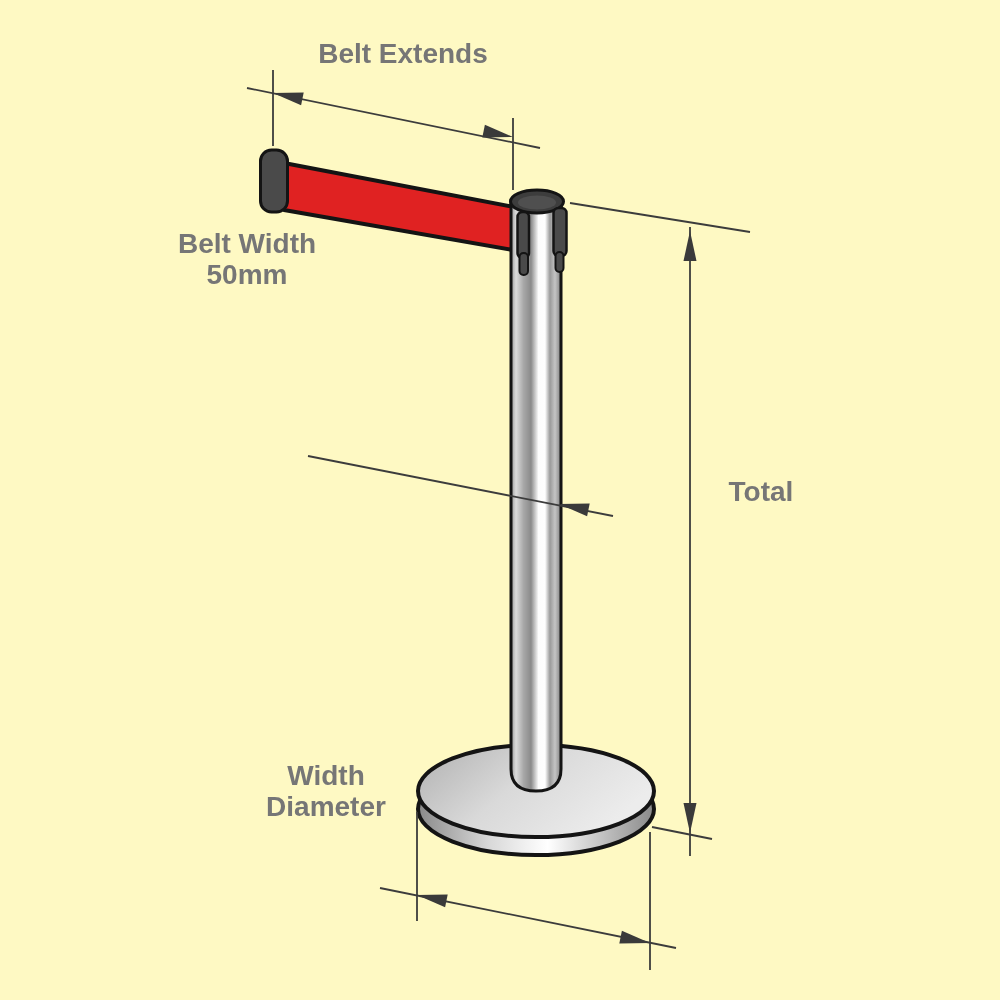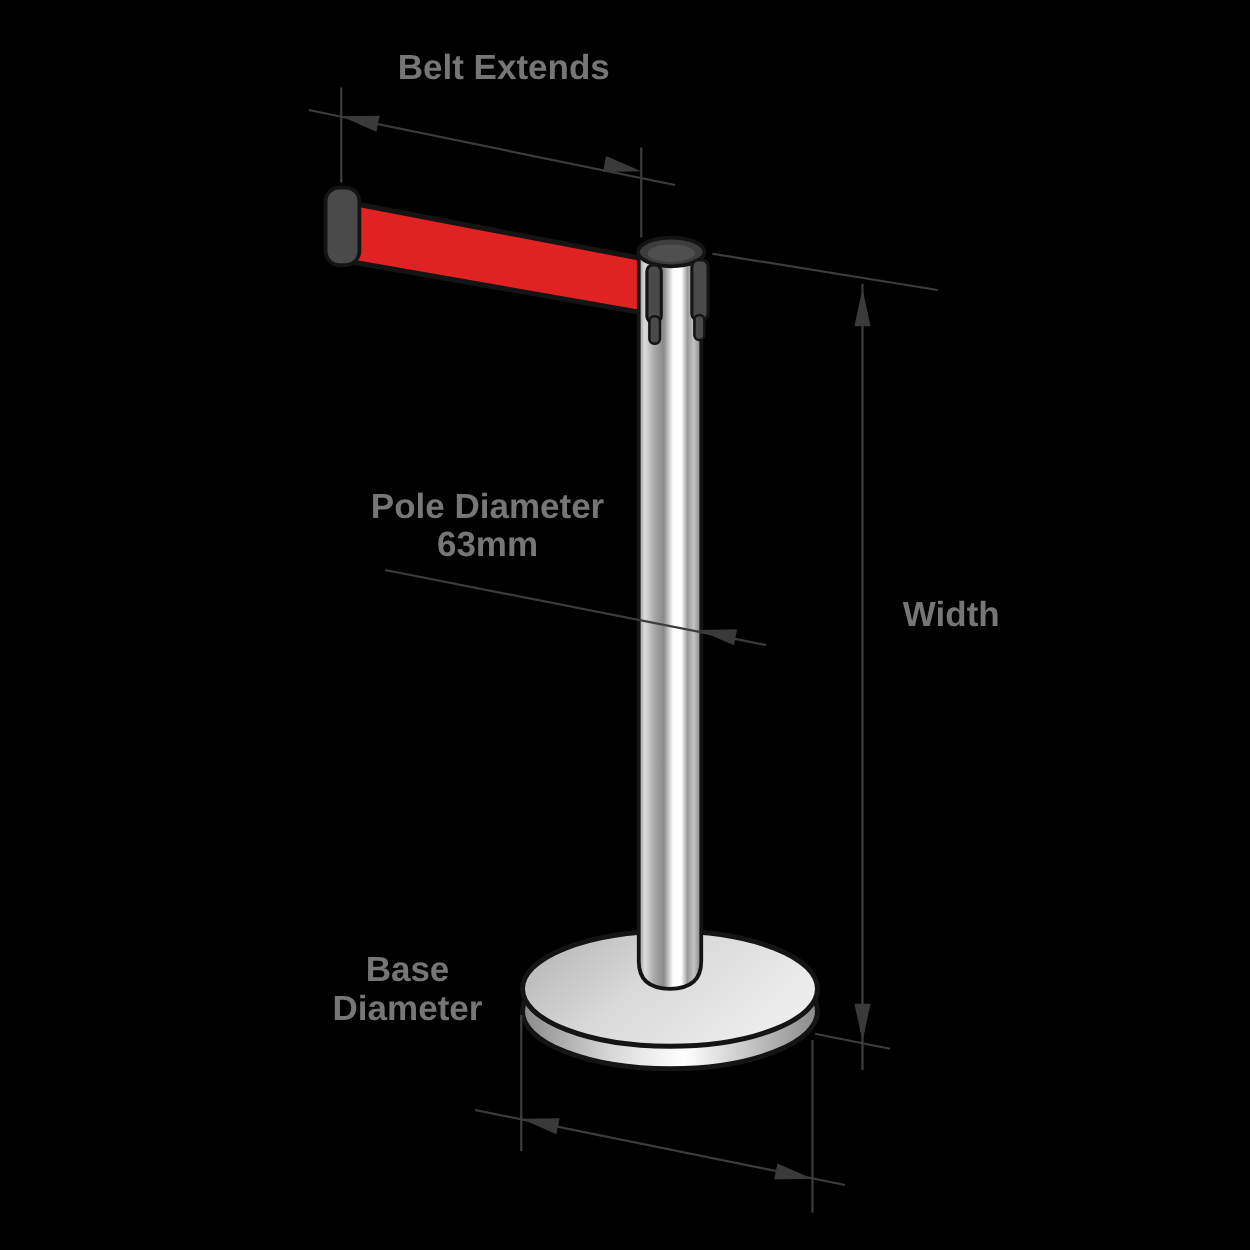--- a/index.html
+++ b/index.html
@@ -1,19 +1,19 @@
 <!DOCTYPE html>
 <html><head>
 <meta charset="utf-8">
 <style>
   html,body{margin:0;padding:0;background:#ffffff;}
   .canvas{
     position:relative;
     width:1000px;height:1000px;
-    background:#000000;
+    background:#fef9c3;
     font-family:"Liberation Sans", sans-serif;
     overflow:hidden;
   }
   .canvas svg{position:absolute;left:0;top:0;}
   .dim-label{
     position:absolute;
     text-align:center;
     color:#767676;
     font-weight:bold;
     font-size:28px;
@@ -106,28 +106,28 @@
         <line x1="308" y1="456" x2="613" y2="516"></line>
         <polygon points="559,504 589.7,503.4 587.1,516.2" fill="#3a3a3a" stroke="none"></polygon>
       </g>
     </g>
   </svg>
 
   <div class="dim-label" style="left:283px;top:38px;width:240px;">
     <span>Belt Extends</span>
   </div>
 
-
-  <div class="dim-label" style="left:270px;top:389px;width:240px;">
-    <span>Pole Diameter</span>
-    <span>63mm</span>
+  <div class="dim-label" style="left:137px;top:228px;width:220px;">
+    <span>Belt Width</span>
+    <span>50mm</span>
   </div>
 
+
   <div class="dim-label" style="left:661px;top:476px;width:200px;">
-    <span>Width</span>
+    <span>Total</span>
   </div>
 
   <div class="dim-label" style="left:226px;top:760px;width:200px;">
-    <span>Base</span>
+    <span>Width</span>
     <span>Diameter</span>
   </div>
 
 </div>
 
 </body></html>

